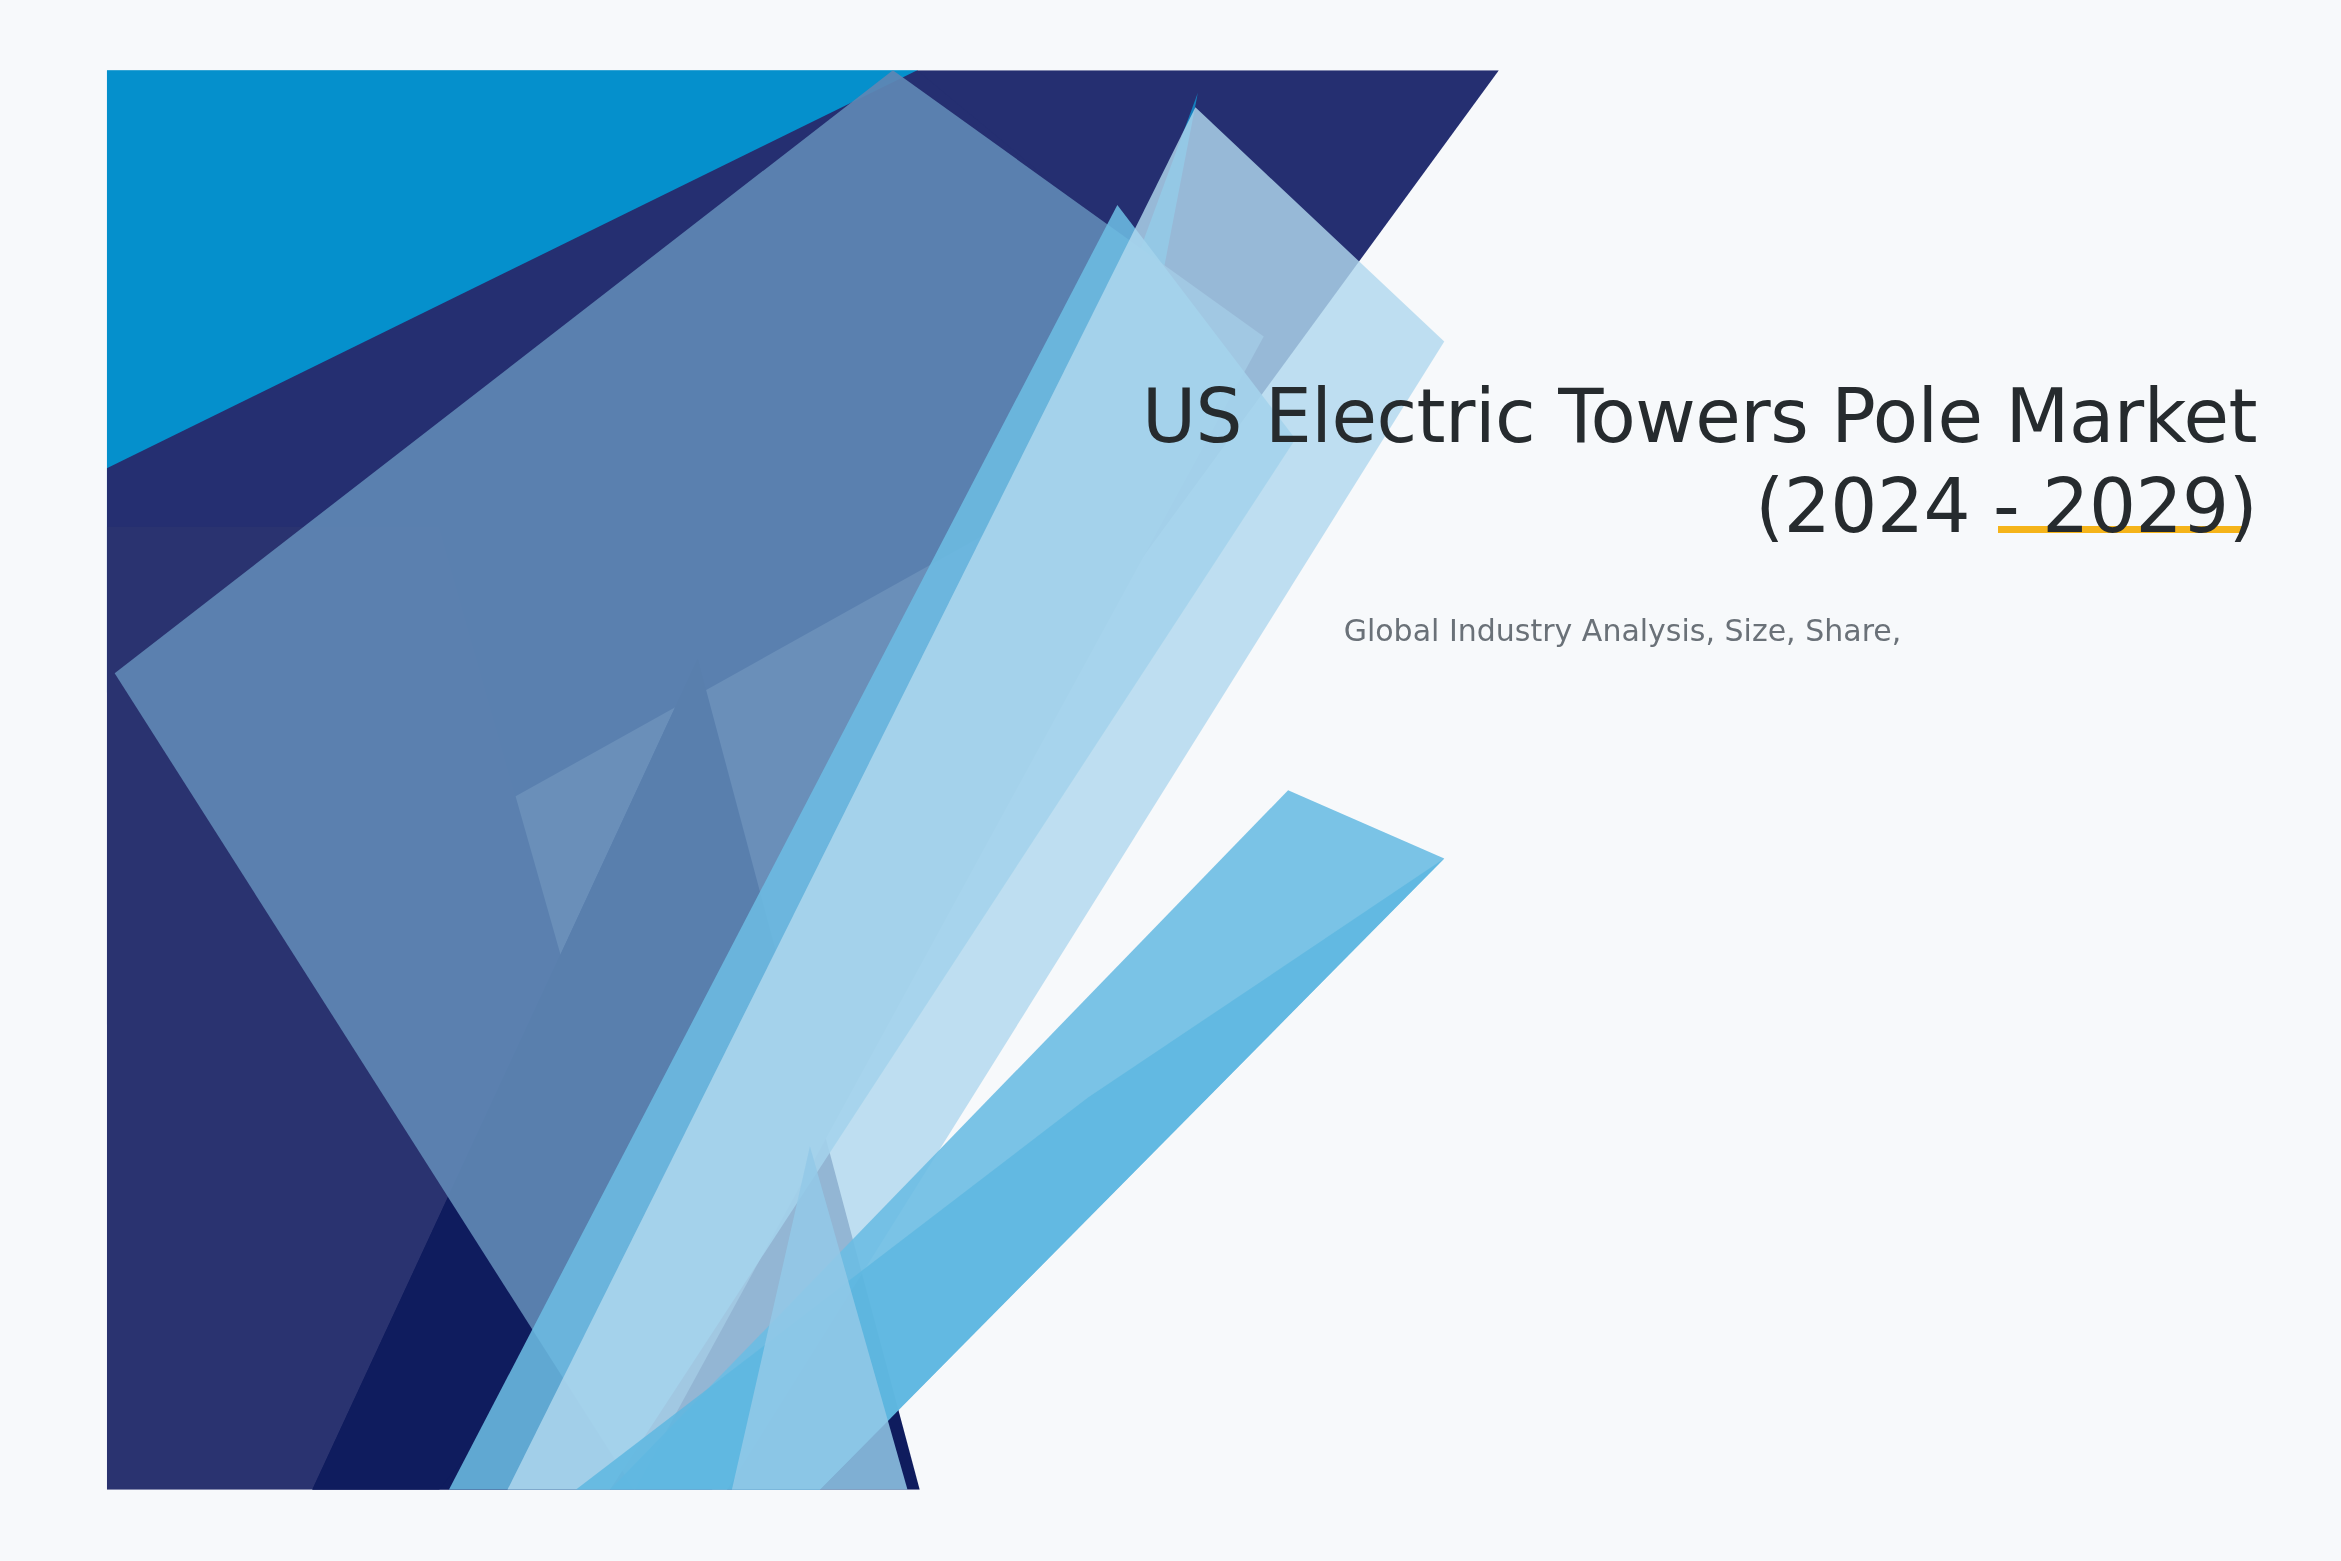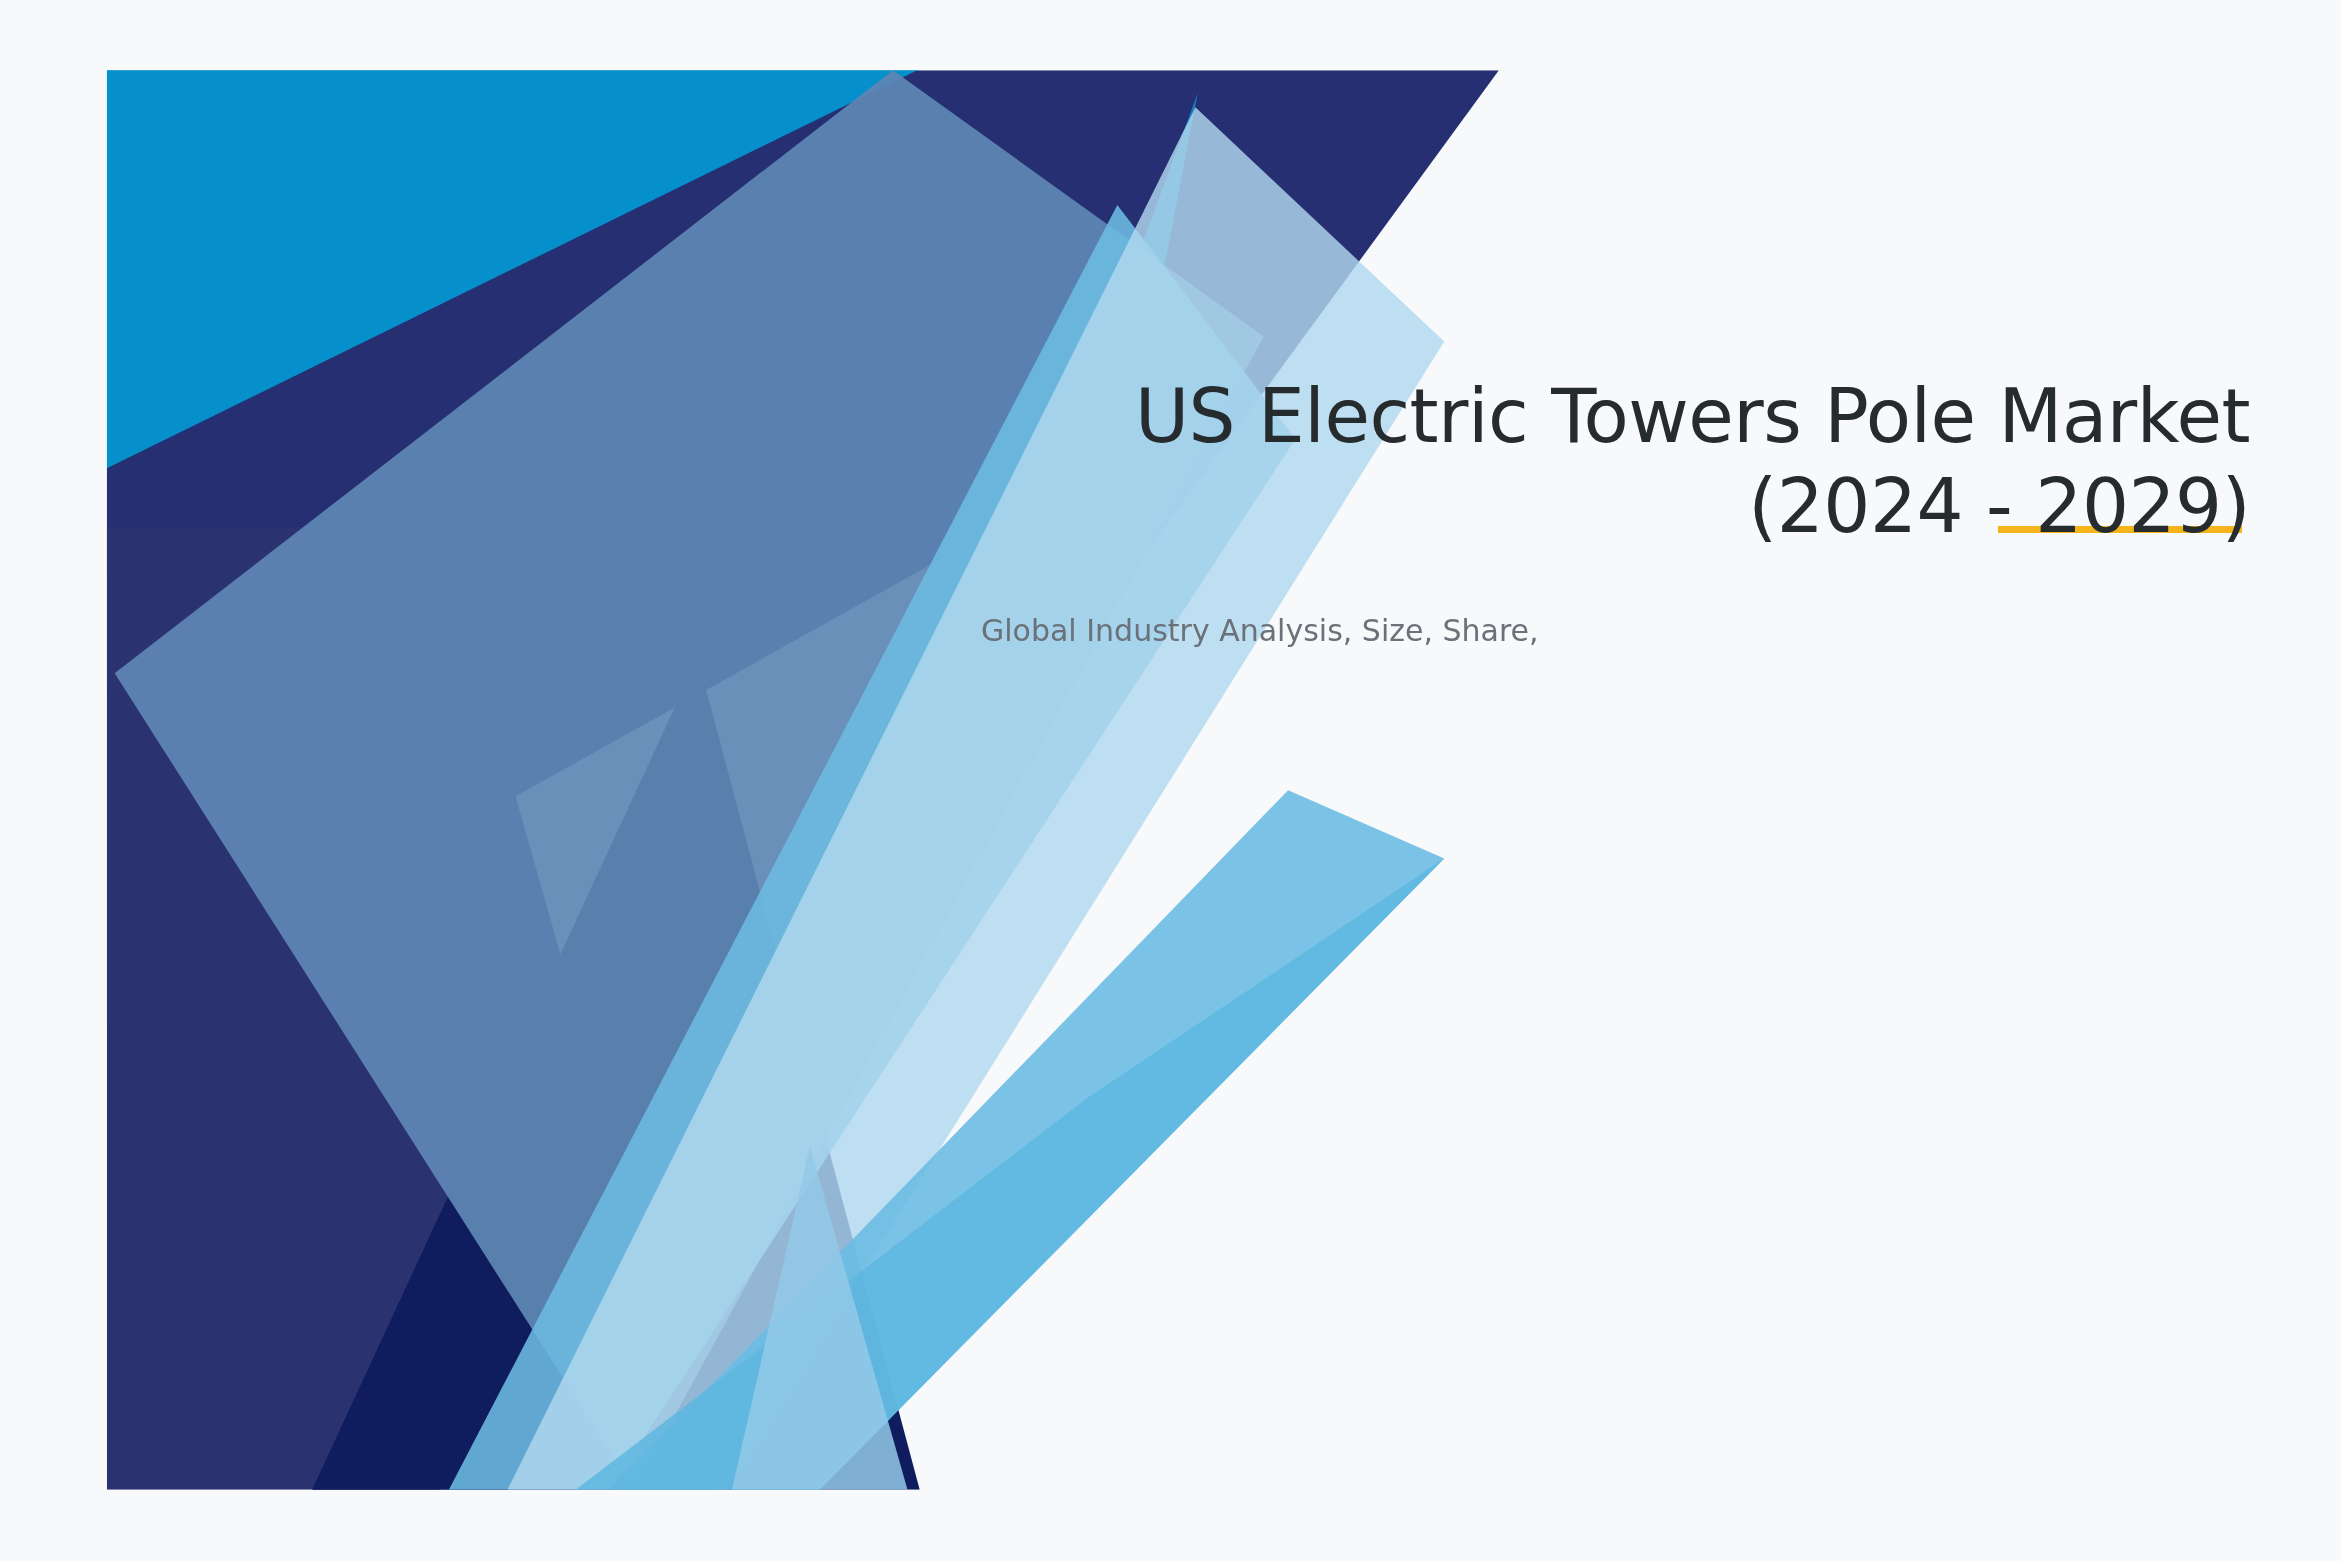--- a/index.html
+++ b/index.html
@@ -21,21 +21,21 @@
   }
   #artwork {
     position: absolute;
     left: 0;
     top: 0;
     width: 2342px;
     height: 1561px;
   }
   #text-block {
     position: absolute;
-    right: 92px;
+    right: 85px;
     top: 371px;
     width: 1269px;
     text-align: right;
   }
   #title {
     font-family: "DejaVu Sans", sans-serif;
     font-size: 74px;
     line-height: 1.22;
     font-weight: 400;
     color: #262B2E;
@@ -54,21 +54,21 @@
     z-index: 4;
   }
   #subtitle {
     margin: 0;
     padding-top: 58px;
     font-family: "DejaVu Sans", sans-serif;
     font-size: 30px;
     line-height: 1.42;
     font-weight: 400;
     color: #6A7178;
-    text-align: left;
+    text-align: center;
   }
 </style>
 </head>
 <body>
 
 <div id="slide">
 
   <svg id="artwork" viewBox="0 0 4800 3200" preserveAspectRatio="none" xmlns="http://www.w3.org/2000/svg">
     <defs>
       <clipPath id="artClip">

